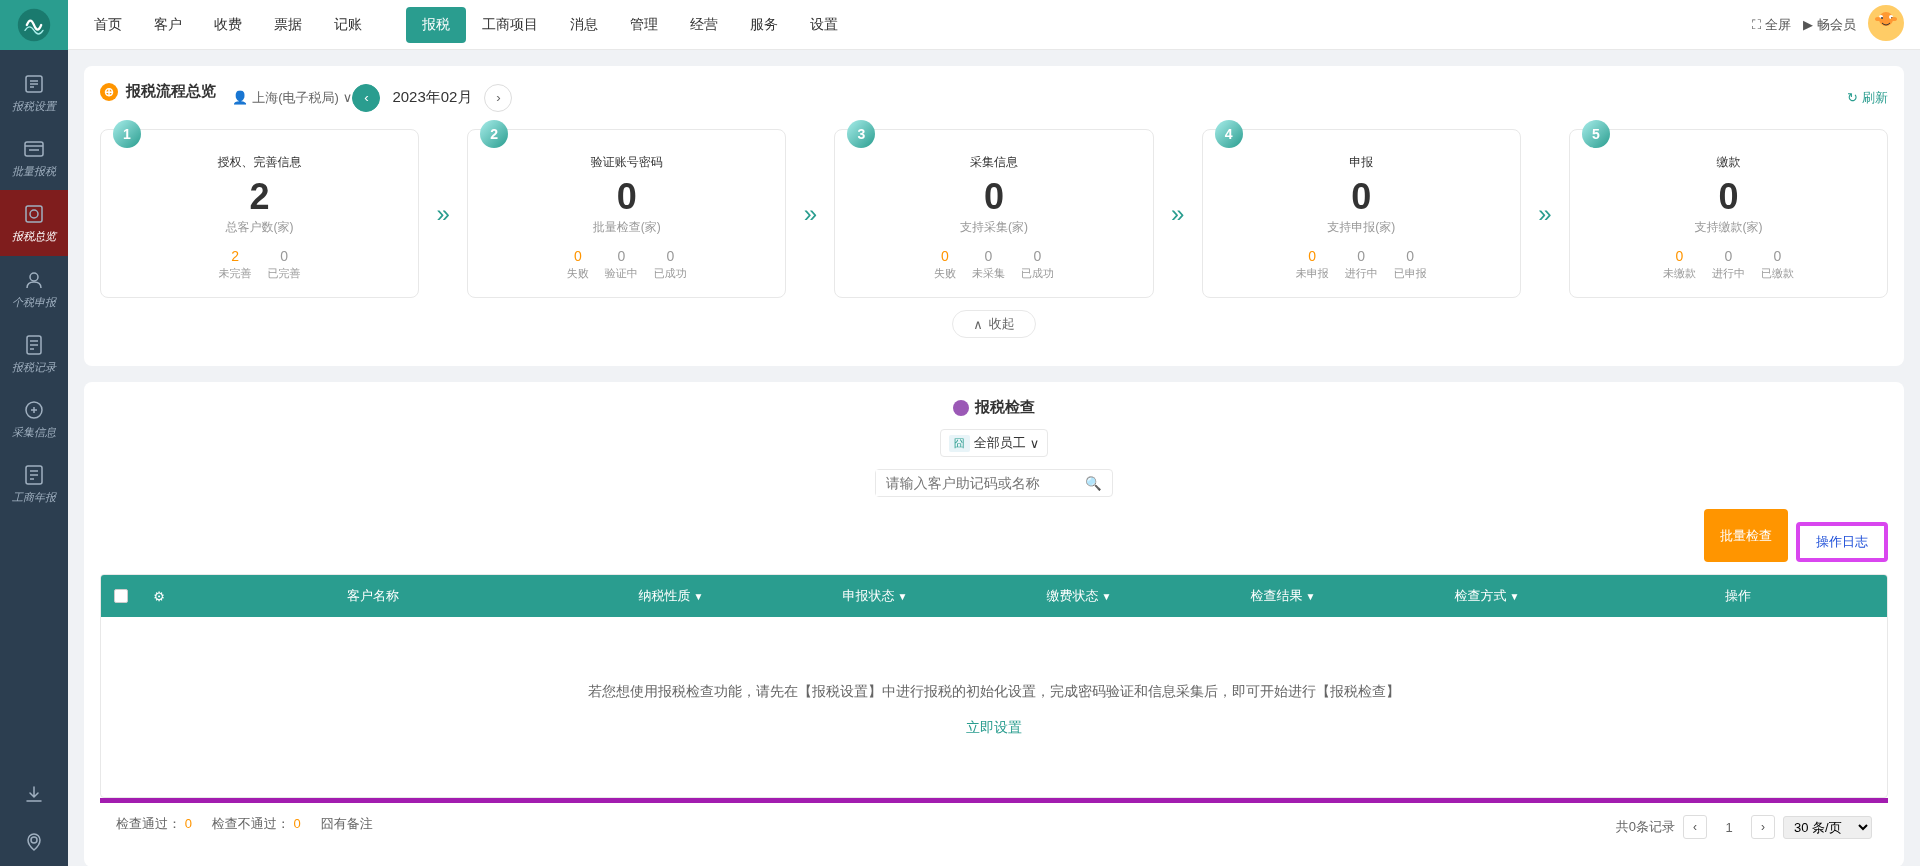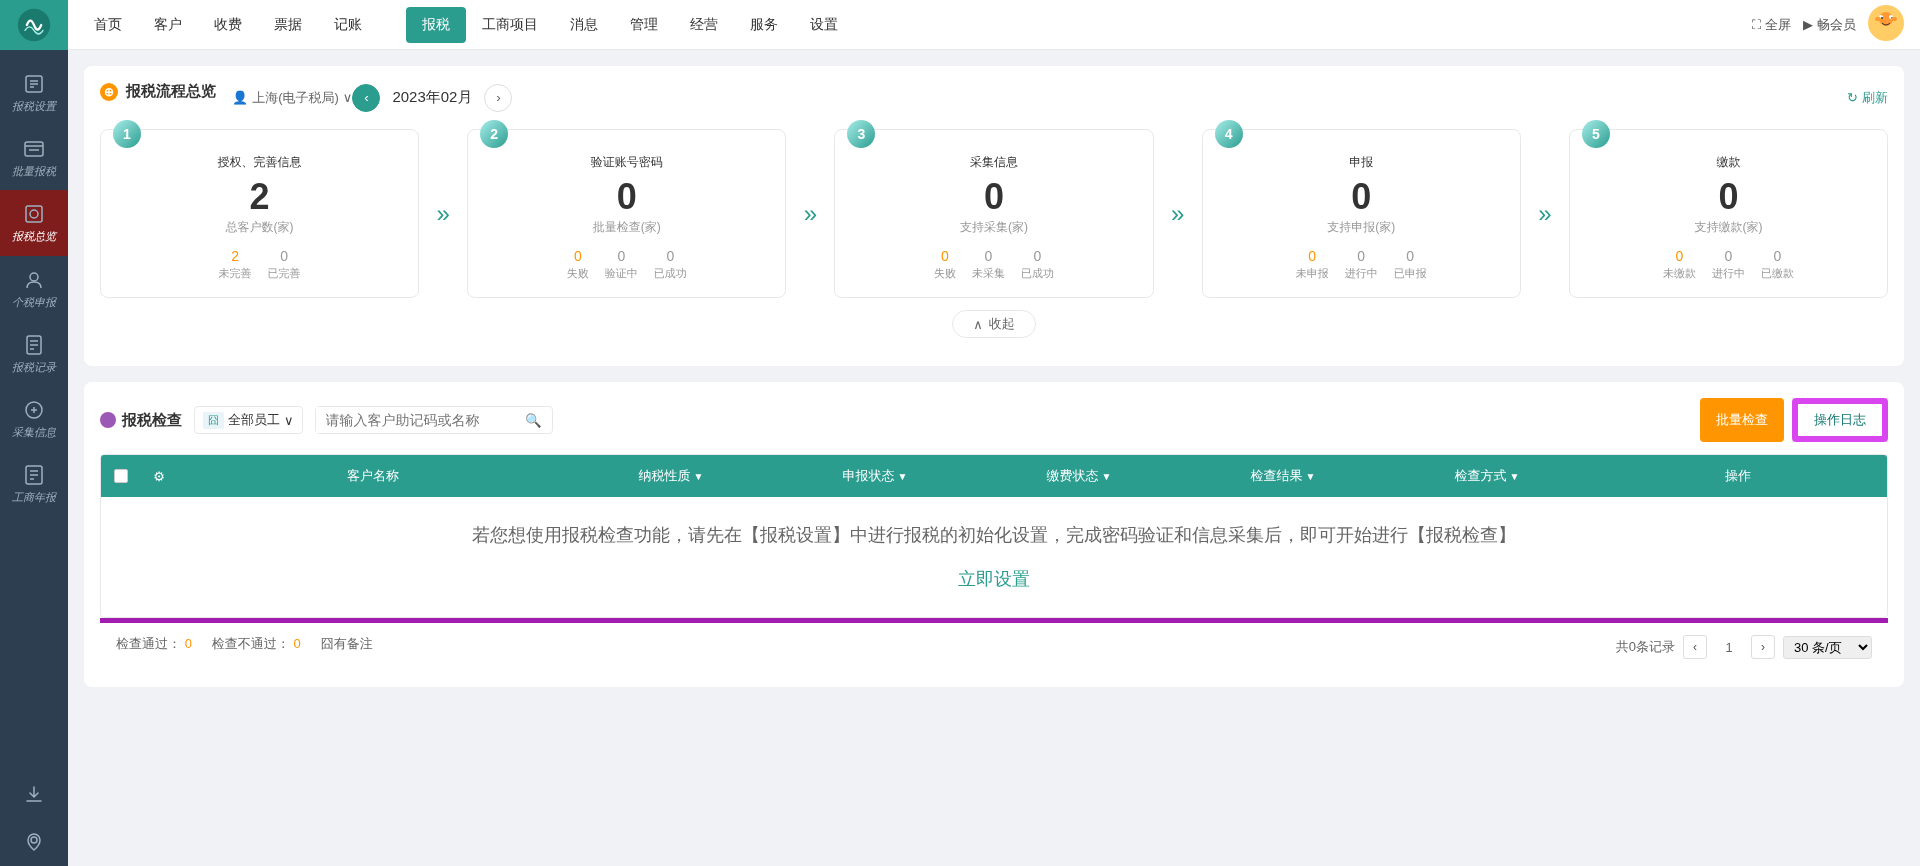--- a/index.html
+++ b/index.html
@@ -61,44 +61,44 @@
     .step-stat { display: flex; flex-direction: column; align-items: center; gap: 2px; }
     .step-stat-val { font-size: 14px; color: #ff9500; font-weight: 500; }
     .step-stat-val.zero { color: #999; }
     .step-stat-label { font-size: 11px; color: #999; }
 
     
     .collapse-btn { display: flex; align-items: center; justify-content: center; margin: 12px 0; }
     .collapse-inner { border: 1px solid #e8e8e8; border-radius: 20px; padding: 4px 20px; cursor: pointer; display: flex; align-items: center; gap: 6px; color: #666; font-size: 13px; background: #fff; }
 
     
-    .tax-check-header { display: flex; align-items: center; gap: 12px; margin-bottom: 12px; }
+    .tax-check-header { display: flex; align-items: center; gap: 12px; margin-bottom: 12px; flex-direction: column; }
     .tax-check-title { display: flex; align-items: center; gap: 6px; }
     .tax-check-badge { width: 16px; height: 16px; border-radius: 50%; background: #9b59b6; display: flex; align-items: center; justify-content: center; }
     .tax-check-title-text { font-size: 15px; font-weight: bold; color: #333; }
     .filter-select { display: flex; align-items: center; border: 1px solid #e8e8e8; border-radius: 4px; padding: 4px 8px; cursor: pointer; gap: 4px; background: #fff; font-size: 13px; color: #333; }
     .filter-tag { background: #e8f4f8; color: #2a9d8f; font-size: 11px; padding: 1px 5px; border-radius: 2px; }
     .search-input-wrap { display: flex; align-items: center; border: 1px solid #e8e8e8; border-radius: 4px; background: #fff; }
     .search-input { border: none; outline: none; padding: 5px 10px; font-size: 14px; color: #333; width: 200px; }
     .search-btn { padding: 5px 10px; cursor: pointer; color: #999; background: none; border: none; }
     .batch-check-btn { background: #ff9500; color: #fff; border: none; border-radius: 4px; padding: 7px 16px; cursor: pointer; font-size: 13px; }
-    .op-log-btn { background: #fff; border: 6px solid #d946ef; border-radius: 4px; padding: 7px 16px; cursor: pointer; font-size: 13px; color: #0f766e; }
+    .op-log-btn { background: #fff; border: 4px solid #d946ef; border-radius: 4px; padding: 7px 16px; cursor: pointer; font-size: 13px; color: #1d4ed8; margin-top: 13px; }
     .header-right { margin-left: auto; display: flex; gap: 8px; }
 
     
     .table-container { border: 1px solid #e8e8e8; border-radius: 4px; overflow: hidden; }
     .table-header { background: #2a9d8f; display: flex; align-items: center; height: 42px; }
     .table-header-cell { display: flex; align-items: center; justify-content: center; color: #fff; font-size: 13px; padding: 0 8px; height: 100%; position: relative; }
     .table-header-cell.check { width: 40px; flex-shrink: 0; }
     .table-header-cell.gear { width: 36px; flex-shrink: 0; }
     .table-header-cell.name { flex: 2; align-items: center; }
     .table-header-cell.tax { flex: 1; }
     .table-header-cell.ops { flex: 1.5; }
     .filter-icon { font-size: 10px; margin-left: 3px; }
-    .table-empty { display: flex; flex-direction: column; align-items: center; justify-content: center; padding: 20px 20px; color: #666; font-size: 18px; line-height: 2; }
+    .table-empty { display: flex; flex-direction: column; align-items: center; justify-content: center; padding: 60px 20px; color: #666; font-size: 14px; line-height: 2; }
     .setup-link { color: #2a9d8f; cursor: pointer; text-decoration: none; }
 
     
     .table-footer { display: flex; align-items: flex-start; justify-content: space-between; padding: 12px 16px; background: #fff; border-top: 5px solid #a21caf; }
     .footer-left { display: flex; gap: 20px; color: #666; font-size: 13px; }
     .footer-count { color: #ff9500; cursor: pointer; }
     .footer-right { display: flex; align-items: center; gap: 8px; font-size: 13px; color: #666; }
     .page-btn { width: 24px; height: 24px; border: 1px solid #ddd; border-radius: 3px; background: #fff; cursor: pointer; display: flex; align-items: center; justify-content: center; font-size: 12px; color: #555; }
     .page-current { width: 28px; text-align: center; }
     .page-size-select { border: 1px solid #ddd; border-radius: 3px; padding: 2px 6px; font-size: 13px; cursor: pointer; }

